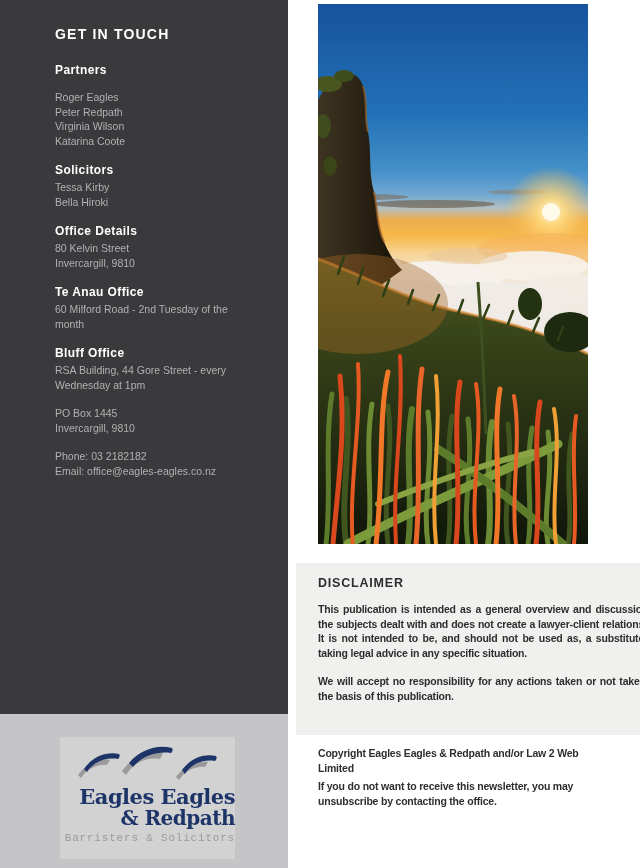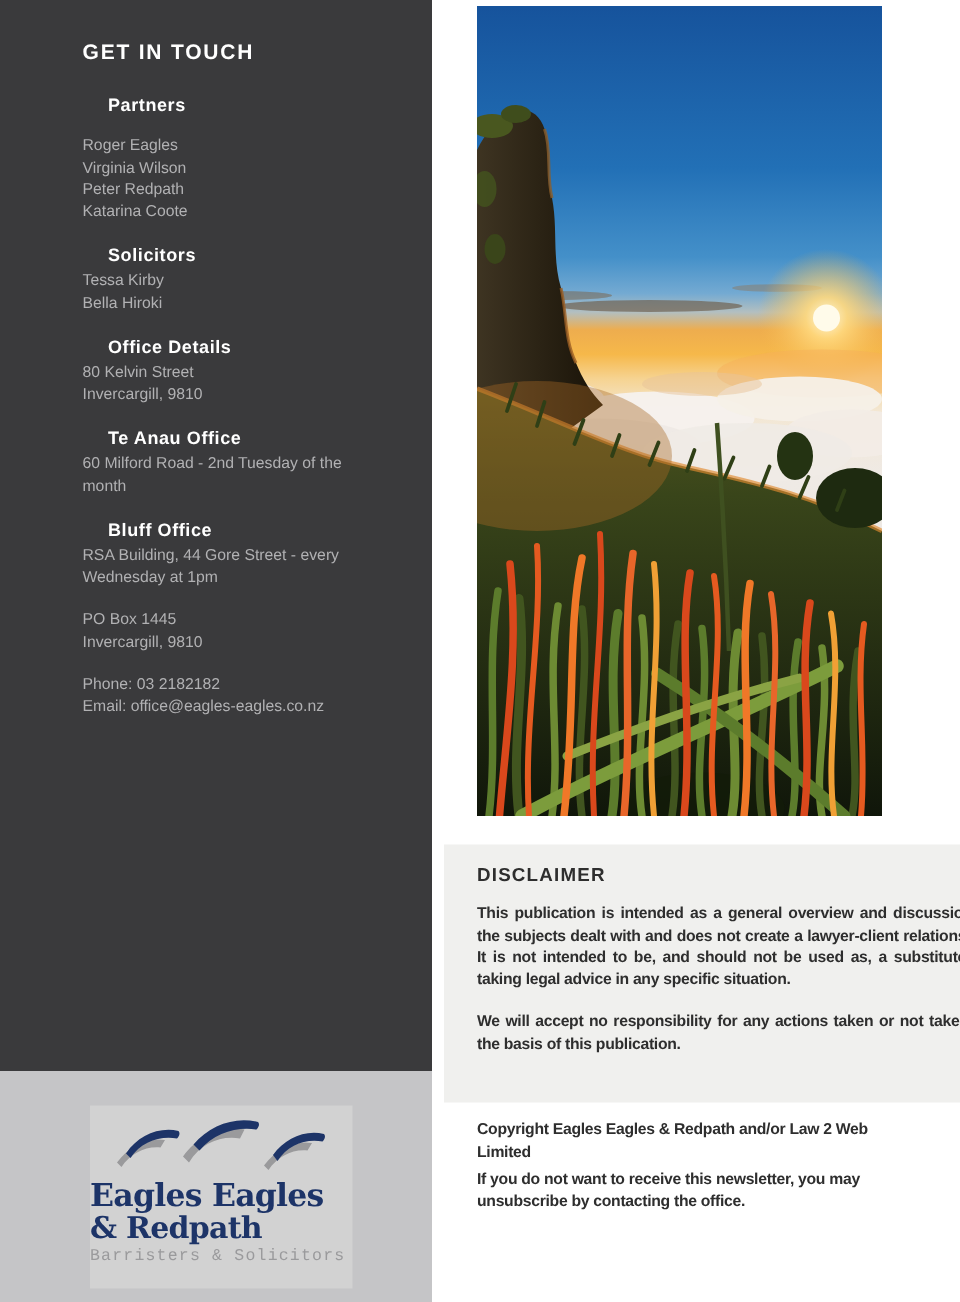--- a/index.html
+++ b/index.html
@@ -9,21 +9,21 @@
   }
   *{box-sizing:border-box;margin:0;padding:0}
   html,body{background:#fff}
   body{font-family:"Liberation Sans",sans-serif;}
   .page{position:relative;width:640px;height:868px;background:#ffffff;overflow:hidden}
 
   
   .sidebar{position:absolute;left:0;top:0;width:288px;height:862px;
     background:var(--sidebar-bg,#3a3a3c);padding:26px 36px 0 55px;color:var(--sidebar-text,#b1b1b3)}
   .s-title{color:var(--sidebar-heading,#fff);font-size:14px;font-weight:bold;letter-spacing:1.2px;margin:0 0 21px}
-  .s-head{color:var(--sidebar-heading,#fff);font-size:12px;font-weight:bold;letter-spacing:.4px;margin:15px 17px 3px}
+  .s-head{color:var(--sidebar-heading,#fff);font-size:12px;font-weight:bold;letter-spacing:.4px;margin:15px 0 3px}
   .s-head.gap-after{margin-bottom:13px}
   .s-lines{font-size:10.5px;line-height:14.5px;width:190px}
   .s-lines span{display:block}
   .s-block{margin-top:14px}
   .s-lines .linkish{cursor:pointer}
 
   
   .photo{position:absolute;left:318px;top:4px;width:270px;height:540px;overflow:hidden}
   .photo svg{display:block}
 
@@ -35,42 +35,42 @@
   .d-para + .d-para{margin-top:14px}
 
   
   .copyright{position:absolute;left:318px;top:746px;width:262px;color:var(--body-text,#2e2e2e)}
   .c-para{font-size:10.5px;font-weight:bold;line-height:14.5px;letter-spacing:-.2px}
   .c-para + .c-para{margin-top:4px}
 
   
   .footer-band{position:absolute;left:0;top:714px;width:288px;height:154px;background:var(--footer-band-bg,#c5c5c7)}
   .logo-box{position:absolute;left:60px;top:23px;width:175px;height:122px;background:var(--logo-box-bg,#d2d2d2);
-    text-align:left;padding-top:8px}
+    text-align:right;padding-top:8px}
   .logo-swoosh{display:block;margin:0 auto}
   .logo-line1{font-family:"DejaVu Serif",serif;font-weight:bold;color:var(--logo-navy,#1d3468);
     font-size:21px;line-height:22px;letter-spacing:-.5px;margin-top:1px}
   .logo-line2{font-family:"DejaVu Serif",serif;font-weight:bold;color:var(--logo-navy,#1d3468);
     font-size:20px;line-height:21px;letter-spacing:-.5px}
   .logo-tagline{font-family:Liberation Mono, monospace;color:var(--logo-gray,#9a9a9c);
     font-size:11px;letter-spacing:.8px;margin-top:3px}
 </style>
 </head>
 <body>
 
 <div class="page">
 
   <aside class="sidebar">
     <p class="s-title">GET IN TOUCH</p>
 
     <p class="s-head gap-after">Partners</p>
     <div class="s-lines">
       <span>Roger Eagles</span>
+      <span>Peter Redpath</span>
       <span>Virginia Wilson</span>
-      <span>Peter Redpath</span>
       <span>Katarina Coote</span>
     </div>
 
     <p class="s-head">Solicitors</p>
     <div class="s-lines">
       <span>Tessa Kirby</span>
       <span>Bella Hiroki</span>
     </div>
 
     <p class="s-head">Office Details</p>

